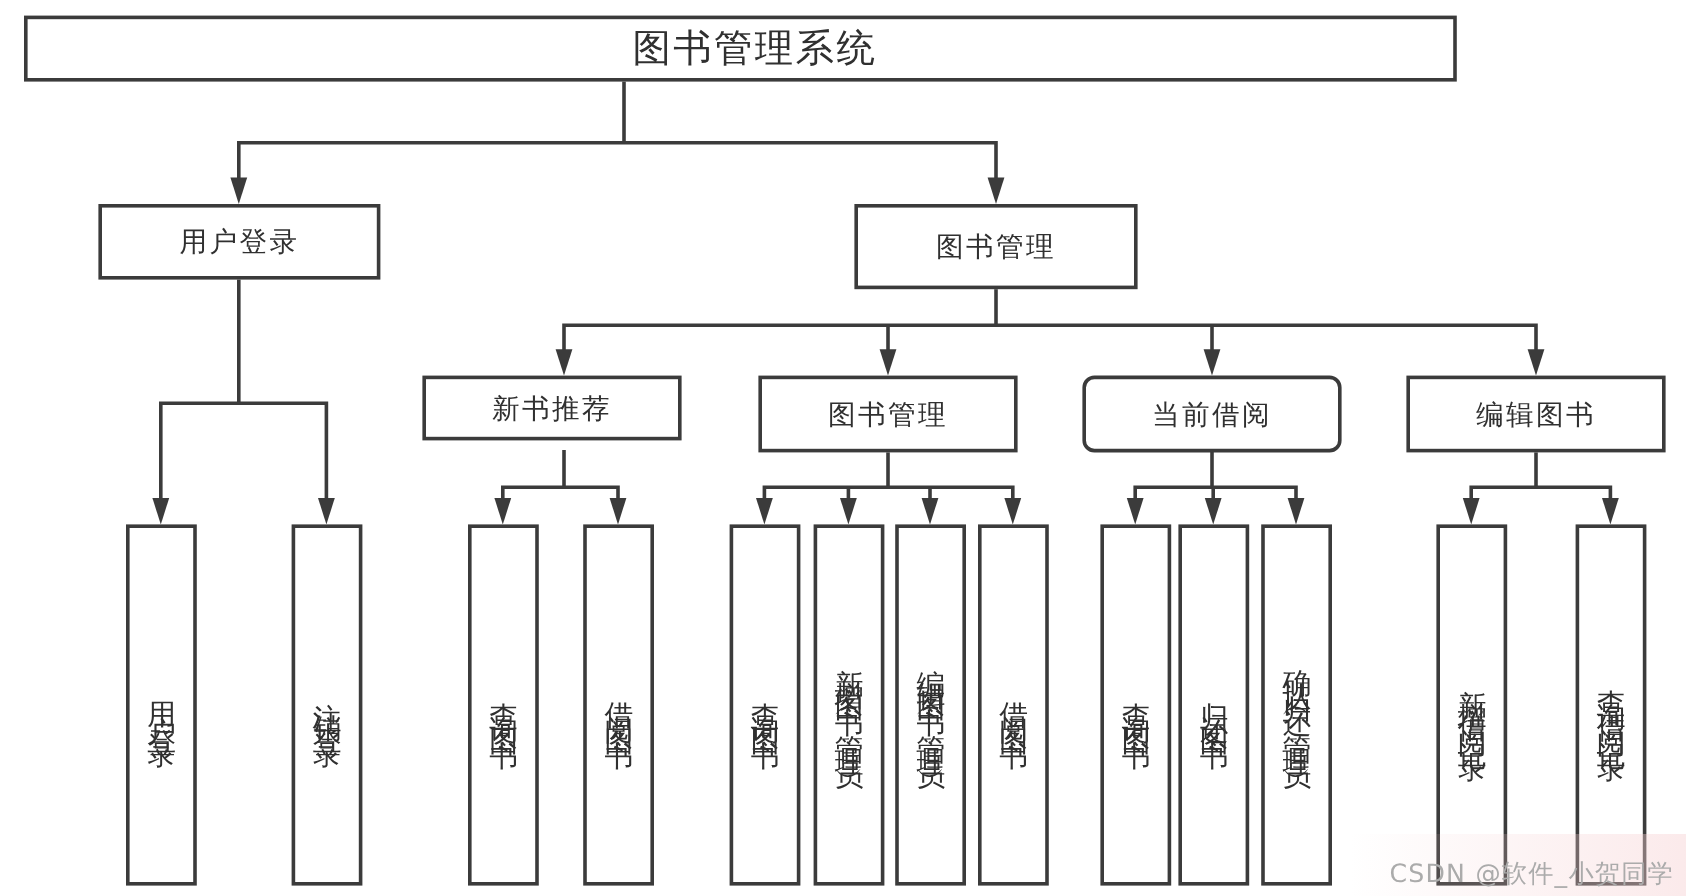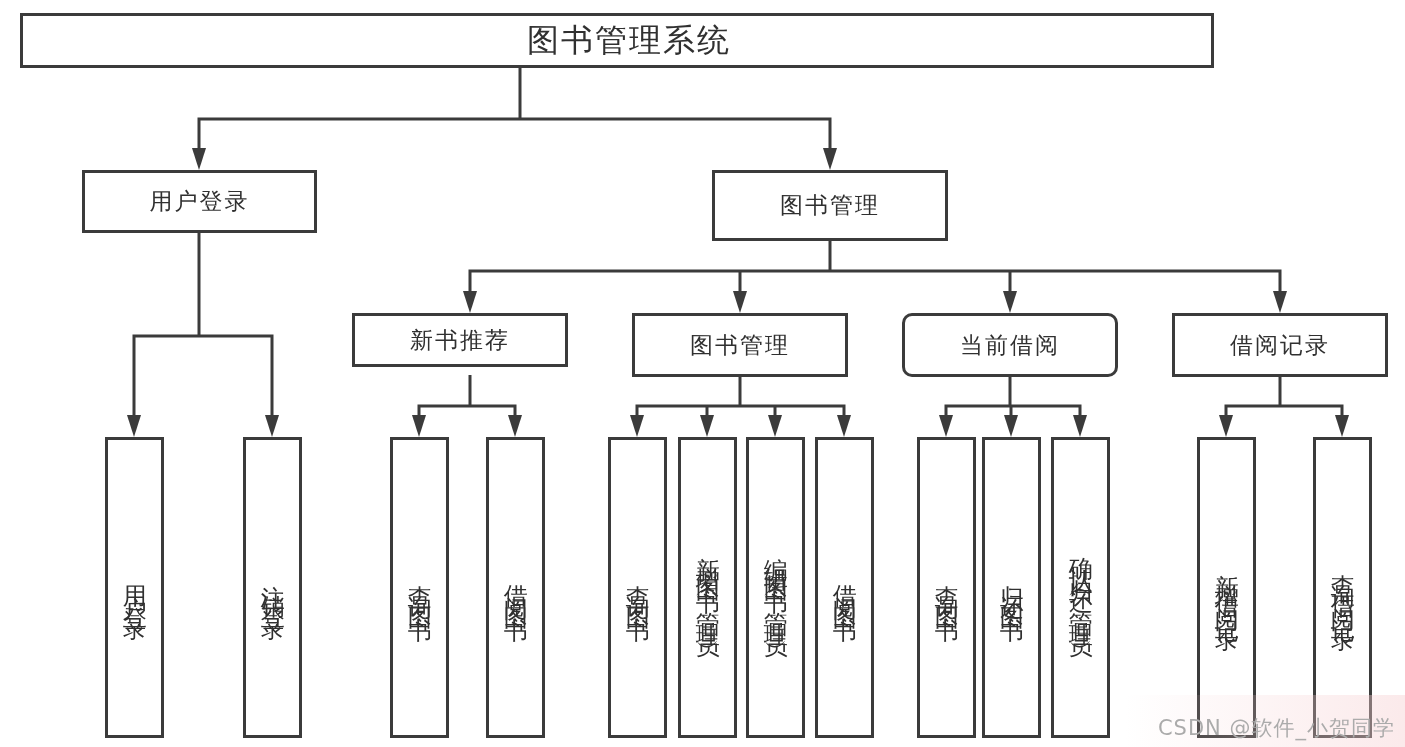--- a/index.html
+++ b/index.html
@@ -138,21 +138,21 @@
   <div class="node hbox" style="left:352px; top:313px; width:216px; height:54px;">
     <span>新书推荐</span>
   </div>
   <div class="node hbox" style="left:632px; top:313px; width:216px; height:64px;">
     <span>图书管理</span>
   </div>
   <div class="node hbox" style="left:902px; top:313px; width:216px; height:64px;border-radius:10px;">
     <span>当前借阅</span>
   </div>
   <div class="node hbox" style="left:1172px; top:313px; width:216px; height:64px;">
-    <span>借阅记录</span>
+    <span>编辑图书</span>
   </div>
 
   <div class="node vbox" style="left:105px;">
     <span>用户登录</span>
   </div>
   <div class="node vbox" style="left:243px;">
     <span>注销登录</span>
   </div>
 
   <div class="node vbox" style="left:390px;">

